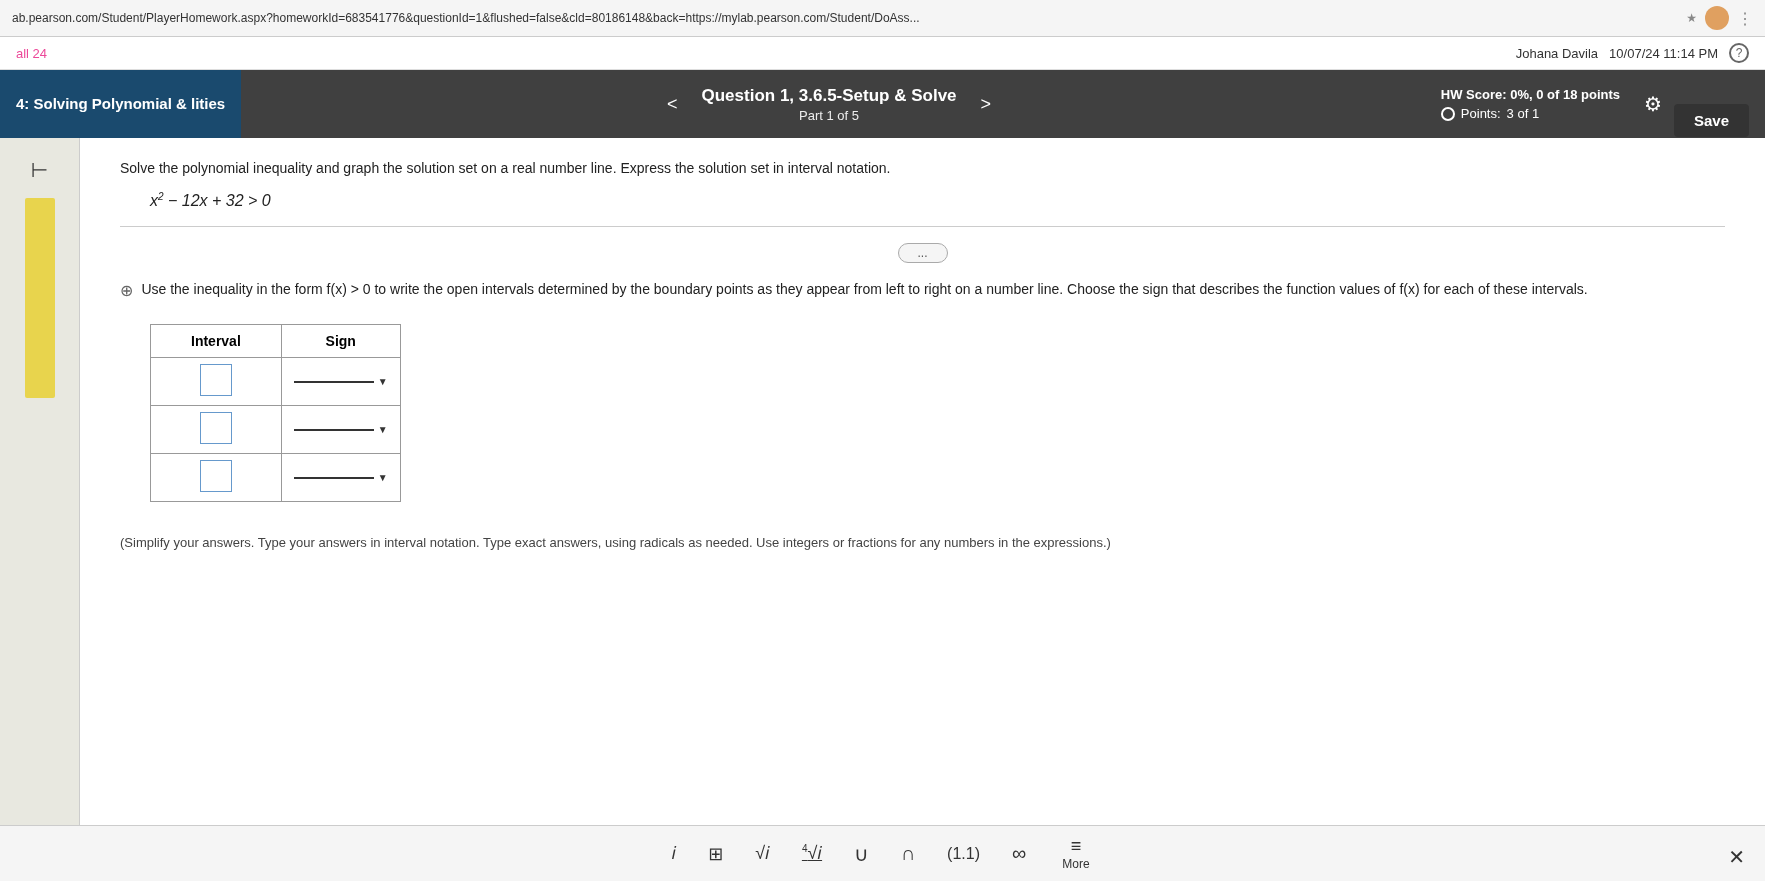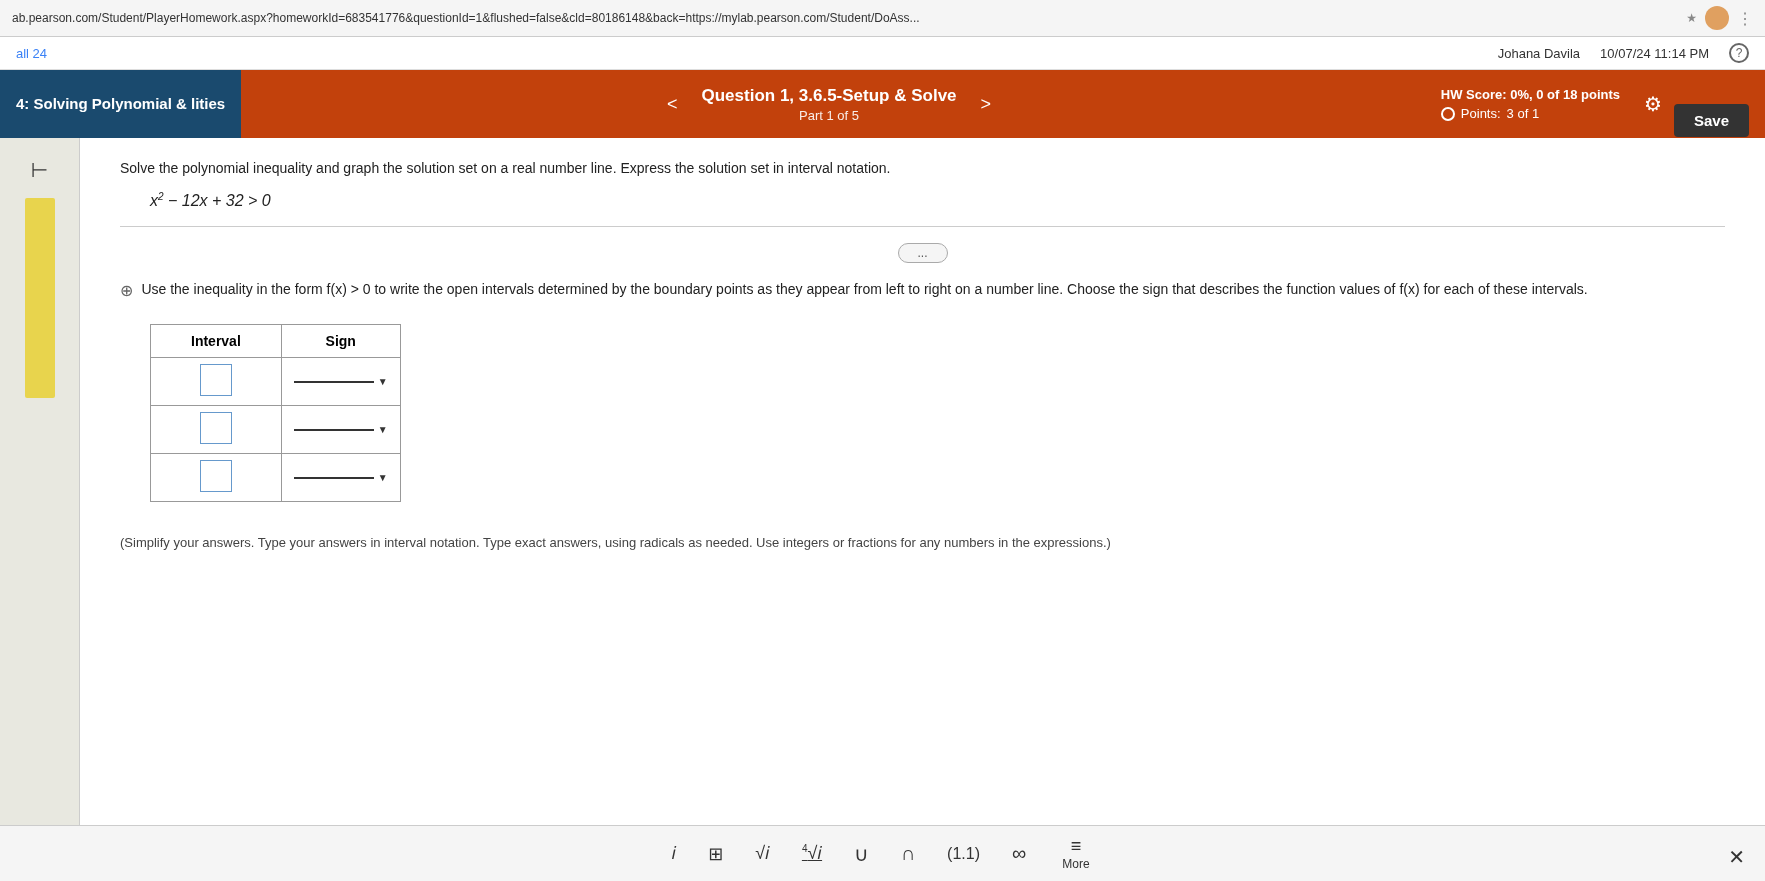--- a/index.html
+++ b/index.html
@@ -22,27 +22,27 @@
 
     
     .top-info-bar {
       background: white;
       padding: 6px 16px;
       display: flex;
       align-items: center;
       justify-content: space-between;
       border-bottom: 1px solid #ddd;
     }
-    .top-info-bar .all-label { font-size: 13px; color: #3b82f6; }
-    .top-info-bar .user-info { display: flex; align-items: center; gap: 20px; font-size: 13px; color: #333; }
+    .top-info-bar .all-label { font-size: 13px; color: #ec4899; }
+    .top-info-bar .user-info { display: flex; align-items: center; gap: 11px; font-size: 13px; color: #333; }
     .top-info-bar .help-icon { width: 20px; height: 20px; border-radius: 50%; border: 2px solid #666; display: flex; align-items: center; justify-content: center; font-size: 12px; color: #666; cursor: pointer; }
 
     
     .course-header {
-      background: #c2410c;
+      background: #404040;
       color: white;
       display: flex;
       align-items: center;
       padding: 0;
       height: 68px;
     }
     .course-title-section {
       background: #1a4a6e;
       padding: 10px 16px;
       min-width: 200px;

